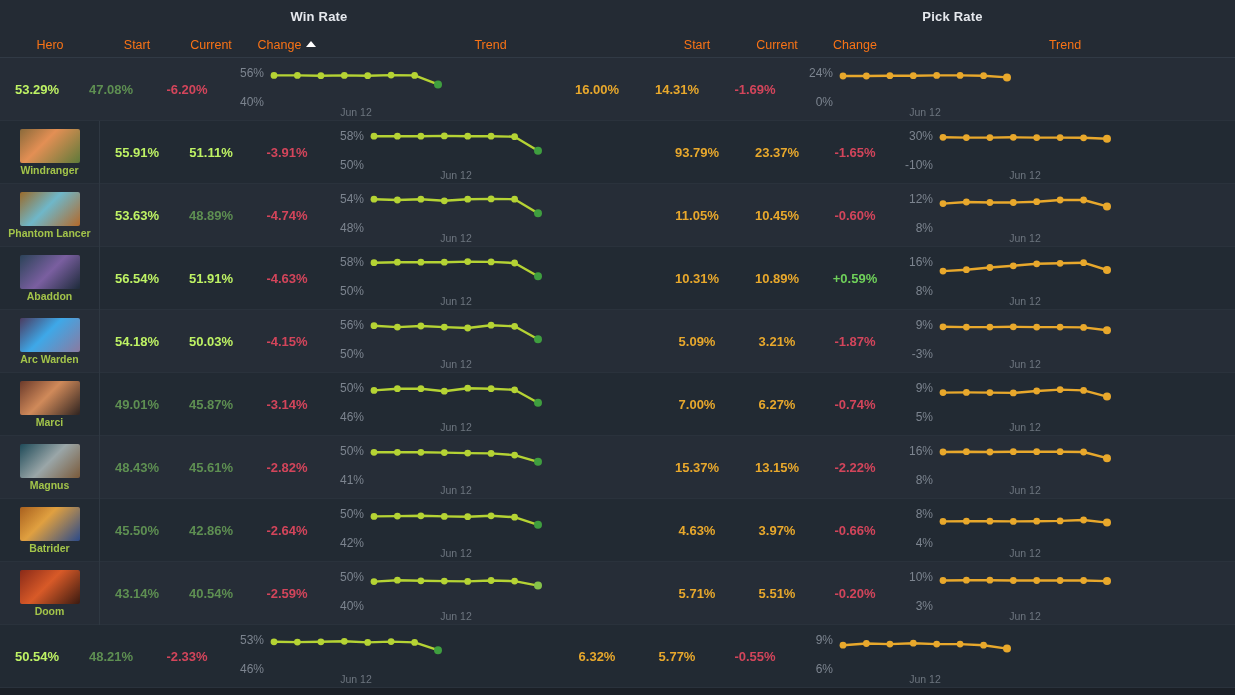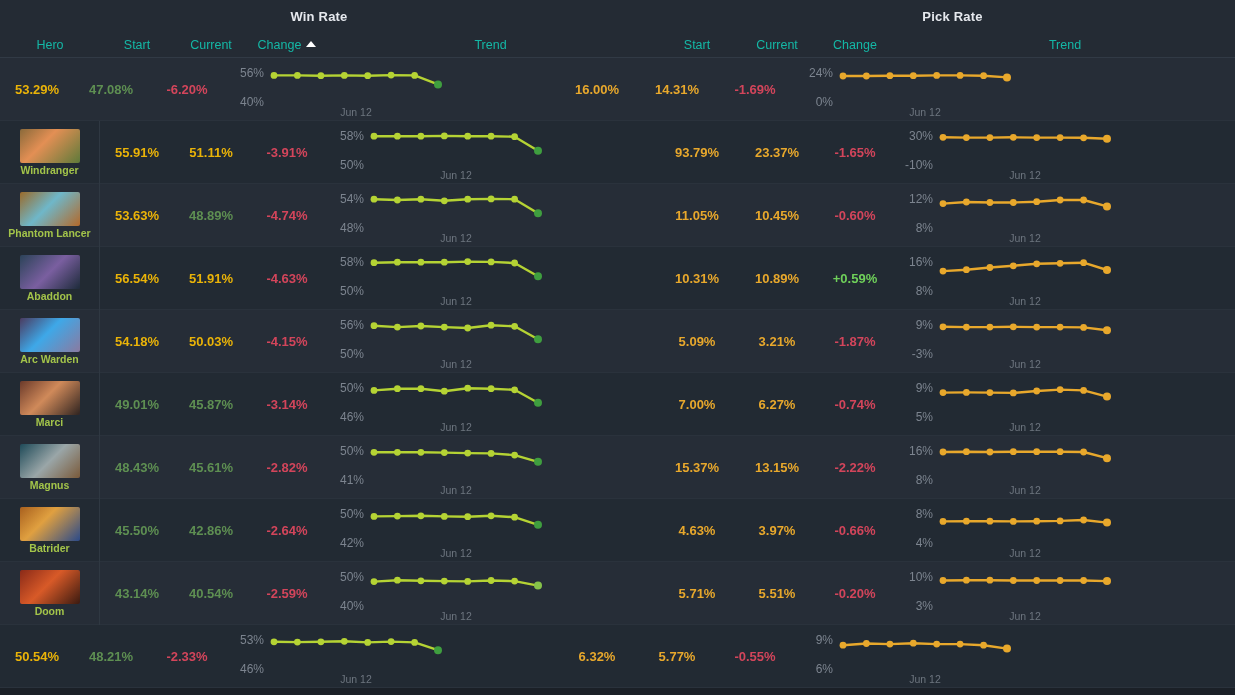--- a/index.html
+++ b/index.html
@@ -24,21 +24,21 @@
   .group-win  { width: 655px; }
   .group-pick { width: 580px; }
 
   
   .col-header {
     display: flex; height: 26px; align-items: center;
     background: #242b34;
     border-bottom: 1px solid #313a45;
   }
   .col-header .cell {
-    color: #14b8a6; font-size: 12.5px; text-align: center;
+    color: #f97316; font-size: 12.5px; text-align: center;
     white-space: nowrap;
   }
   .sort-caret {
     display: inline-block; margin-left: 5px;
     width: 0; height: 0; vertical-align: 2px;
     border-left: 5px solid transparent;
     border-right: 5px solid transparent;
     border-bottom: 6px solid #ffffff;
   }
 
@@ -81,21 +81,21 @@
   .hero-portrait .p-layer {
     position: absolute; inset: 0;
   }
   .hero-name {
     margin-top: 2px; font-size: 10.5px; font-weight: bold;
     color: #a3c44a; line-height: 11px; text-align: center;
     width: 96px;
   }
 
   
-  .v-hi    { color: #eab308; }
+  .v-hi    { color: #bef264; }
   .v-dim   { color: #5e8f52; }
   .v-neg   { color: #d3455b; }
   .v-pos   { color: #6fd05a; }
   .v-pick  { color: #e8a82c; }
 
   
   .spark-wrap {
     display: flex; align-items: center; justify-content: flex-start;
     height: 63px; padding-left: 6px;
   }

